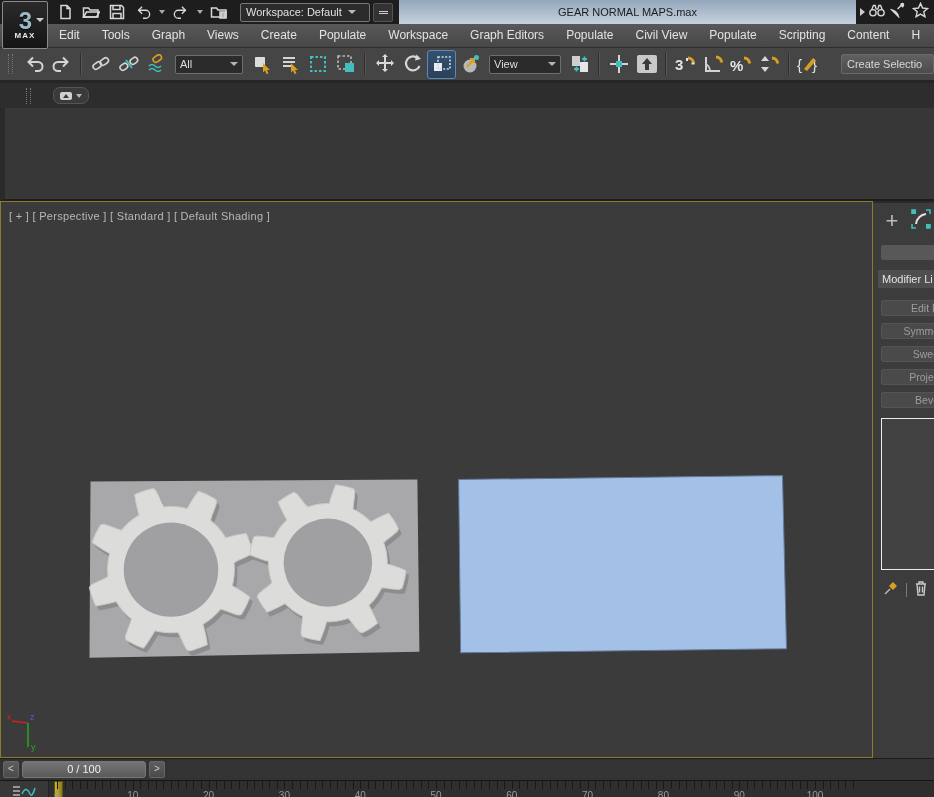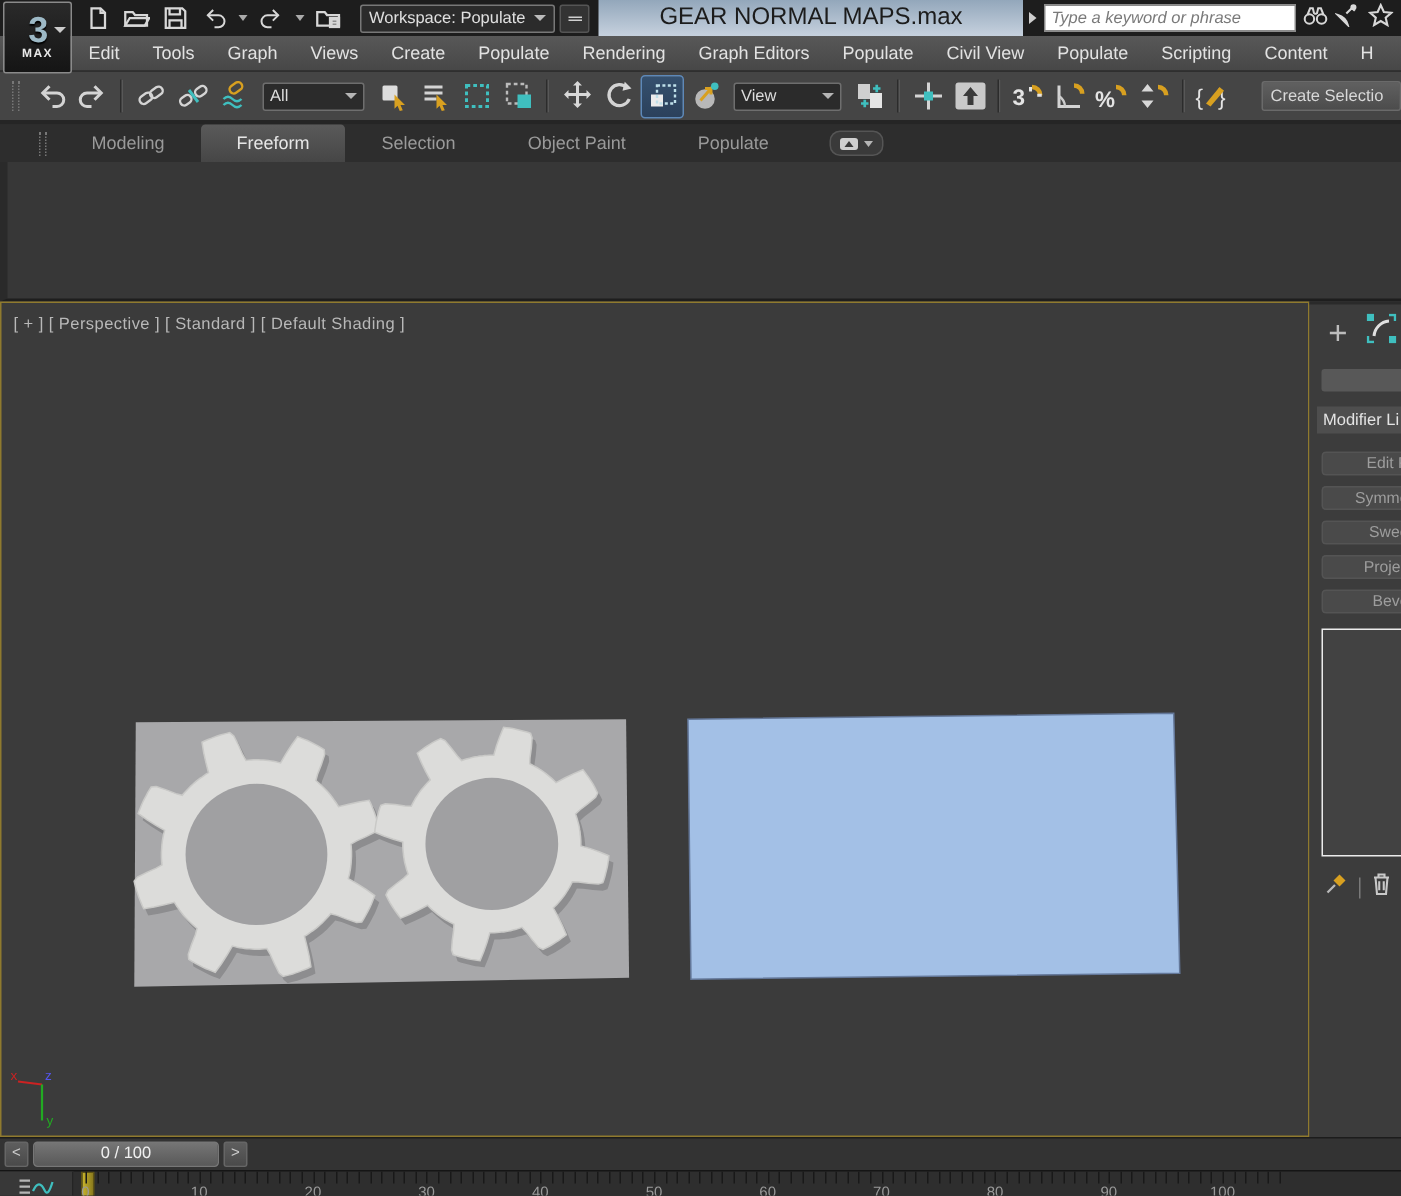--- a/index.html
+++ b/index.html
@@ -20,21 +20,21 @@
   .qi svg{stroke:#d8d8d8;fill:none;stroke-width:1.5;}
   .mini-caret{width:0;height:0;border-left:3px solid transparent;border-right:3px solid transparent;border-top:4px solid #aaaaaa;margin:0 1px;}
   .ws-dd{margin-left:10px;height:17px;background:#2b2b2b;border:1px solid #787878;border-radius:2px;
     color:#e0e0e0;font-size:11px;display:flex;align-items:center;padding:0 5px;gap:6px;min-width:118px;}
   .ws-dd .dd-caret{width:0;height:0;border-left:4px solid transparent;border-right:4px solid transparent;border-top:4px solid #bbbbbb;}
   .ws-menu-btn{margin-left:3px;width:18px;height:17px;background:#333333;border:1px solid #555;border-radius:2px;
     display:flex;flex-direction:column;align-items:center;justify-content:center;gap:1px;}
   .ws-menu-btn i{display:block;width:9px;height:1px;background:#cfcfcf;}
   .title-strip{flex:1;height:24px;margin-left:6px;background:linear-gradient(var(--title-strip-top,#93a7bb),var(--title-strip-bottom,#c6d1de));
     display:flex;align-items:center;justify-content:center;}
-  .title-text{font-size:16px;color:#1c1c1c;}
+  .title-text{font-size:11px;color:#1c1c1c;}
   .srch-arrow{width:12px;height:24px;display:flex;align-items:center;justify-content:center;background:#1d1d1d;}
   .srch-arrow span{width:0;height:0;border-top:4px solid transparent;border-bottom:4px solid transparent;border-left:5px solid #cfcfcf;}
   .search-box{width:158px;height:16px;border:1px solid #8a8a8a;background:#ffffff;font-size:11px;padding:0 4px;margin:0 4px 0 2px;}
   .search-box::placeholder{color:#7a7a7a;font-style:italic;}
   .tb-icons{display:flex;align-items:center;gap:2px;padding-right:2px;}
   .tb-icons .qi{width:20px;}
   
   .menubar{height:23px;background:linear-gradient(#585858,#474747);display:flex;align-items:center;padding-left:48px;overflow:hidden;border-bottom:1px solid #2f2f2f;}
   .menu-item{color:#e2e2e2;font-size:12px;padding:0 11px;line-height:23px;white-space:nowrap;}
   
@@ -136,34 +136,33 @@
       <span class="mini-caret"></span>
     <span class="qi">
       <svg width="18" height="16" viewBox="0 0 18 16">
           <path d="M1.5 13 v-9 h5 l1.5 2 h8 v7 z"></path>
           <rect x="10" y="8" width="6" height="6" fill="#454545"></rect>
           <path d="M11 9 h4 v4 h-4 z M11 11 h4"></path>
         </svg>
     </span>
   </div>
   <div class="ws-dd">
-    <span>Workspace: Populate</span>
+    <span>Workspace: Default</span>
     <span class="dd-caret"></span>
   </div>
   <div class="ws-menu-btn">
       <i></i>
       <i></i>
     </div>
   <div class="title-strip">
     <span class="title-text">GEAR NORMAL MAPS.max</span>
   </div>
   <div class="srch-arrow">
       <span></span>
     </div>
-  <input class="search-box" placeholder="Type a keyword or phrase" style="">
   <div class="tb-icons">
     <span class="qi">
       <svg width="18" height="16" viewBox="0 0 20 16">
           <circle cx="5.5" cy="11" r="3.5"></circle>
           <circle cx="14.5" cy="11" r="3.5"></circle>
           <path d="M4 8 L6 3 h2 l1 4 M16 8 L14 3 h-2 l-1 4 M9 7 h2"></path>
         </svg>
     </span>
     <span class="qi">
       <svg width="17" height="16" viewBox="0 0 18 16">
@@ -180,21 +179,21 @@
   </div>
 </div>
 
 <div class="menubar" id="menu-bar">
     <span class="menu-item">Edit</span>
     <span class="menu-item">Tools</span>
     <span class="menu-item">Graph</span>
     <span class="menu-item">Views</span>
     <span class="menu-item">Create</span>
     <span class="menu-item">Populate</span>
-    <span class="menu-item">Rendering</span>
+    <span class="menu-item">Workspace</span>
     <span class="menu-item">Graph Editors</span>
     <span class="menu-item">Populate</span>
     <span class="menu-item">Civil View</span>
     <span class="menu-item">Populate</span>
     <span class="menu-item">Scripting</span>
     <span class="menu-item">Content</span>
     <span class="menu-item">H</span>
   </div>
 
 <div class="toolbar">
@@ -342,27 +341,20 @@
         <path d="M8 16 L17 5 L20 7.5 L11 18 Z" fill="#d8a020" stroke="none"></path>
       </svg>
   </span>
   <div class="csfield">
     <span>Create Selectio</span>
   </div>
 </div>
 
 <div class="ribbon-tabbar">
   <span class="grip" style="height:16px;margin-bottom:4px;"></span>
-  <div id="ribbon-tabs" style="display:flex;align-items:flex-end;">
-      <div class="rtab">Modeling</div>
-      <div class="rtab active">Freeform</div>
-      <div class="rtab">Selection</div>
-      <div class="rtab">Object Paint</div>
-      <div class="rtab">Populate</div>
-    </div>
   <div class="rtab-overflow">
     <span class="pill"></span>
     <span class="dd-caret"></span>
   </div>
 </div>
 <div class="ribbon-body"></div>
 
 <div class="main">
   <div class="viewport">
     <svg id="scene" viewBox="0 0 866 554" preserveAspectRatio="none">

